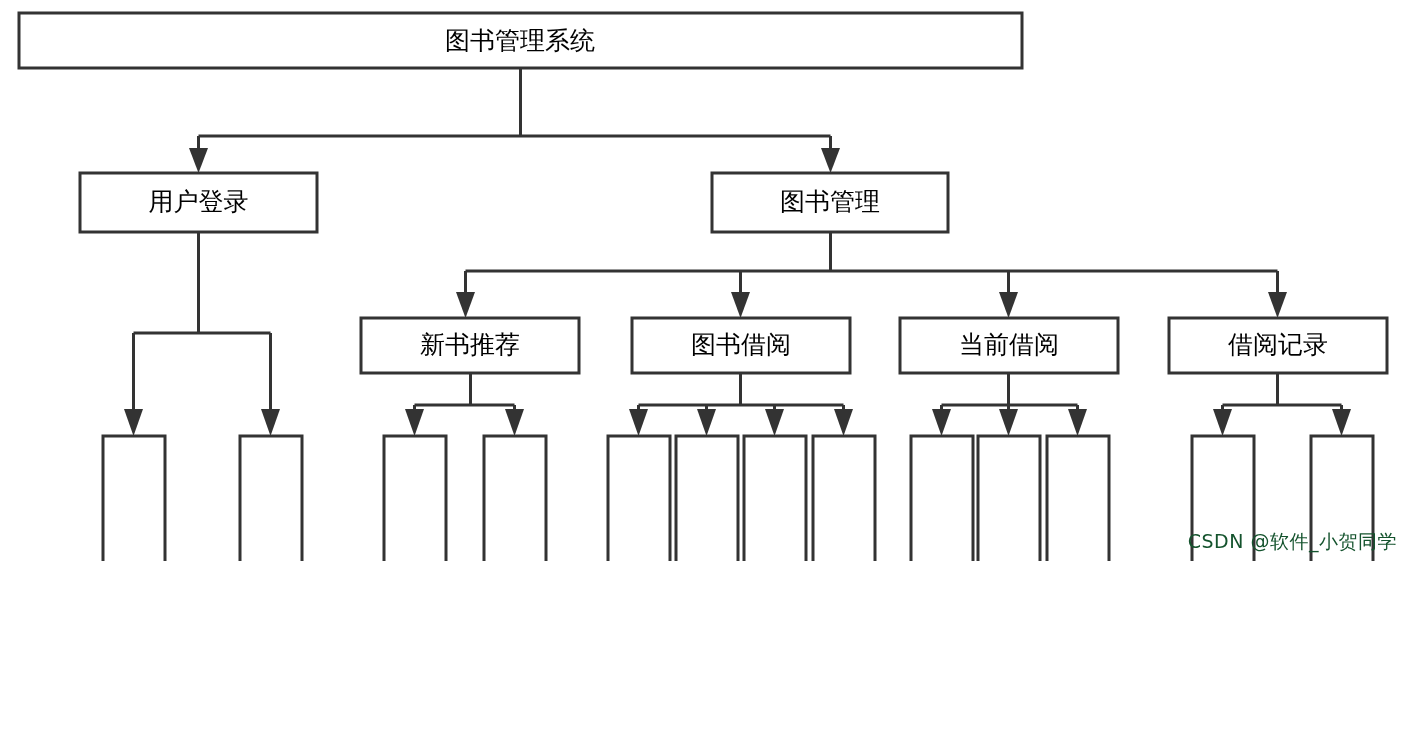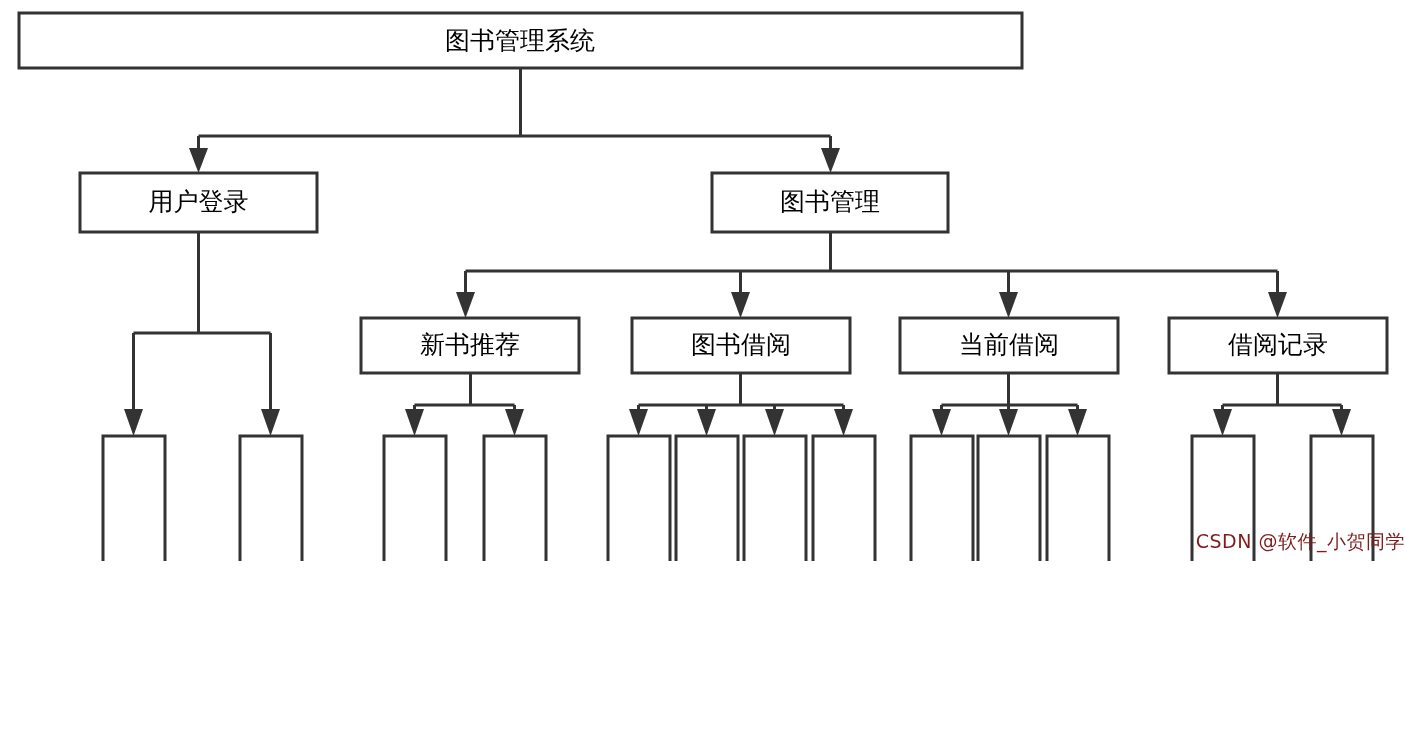--- a/index.html
+++ b/index.html
@@ -56,25 +56,25 @@
     font-size: 25px;
     line-height: 1.06;
     color: #000000;
     letter-spacing: 3px;
     text-align: center;
     white-space: nowrap;
     pointer-events: none;
   }
   .watermark {
     position: absolute;
-    right: 0;
+    right: 8px;
     bottom: 6px;
     font-family: "DejaVu Sans", "Liberation Sans", sans-serif;
     font-size: 19px;
-    color: #7f1d1d;
+    color: #14532d;
     white-space: nowrap;
     letter-spacing: 0.5px;
   }
 </style>
 </head>
 <body>
 
 <div id="diagram-root">
 
   <svg id="flow" viewBox="0 0 1405 747">

